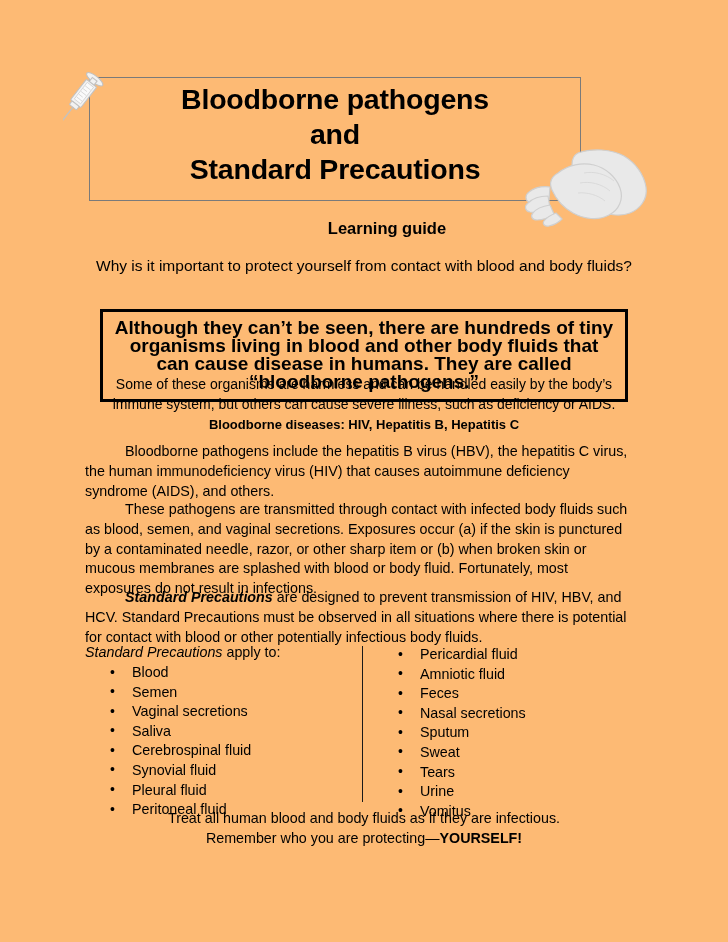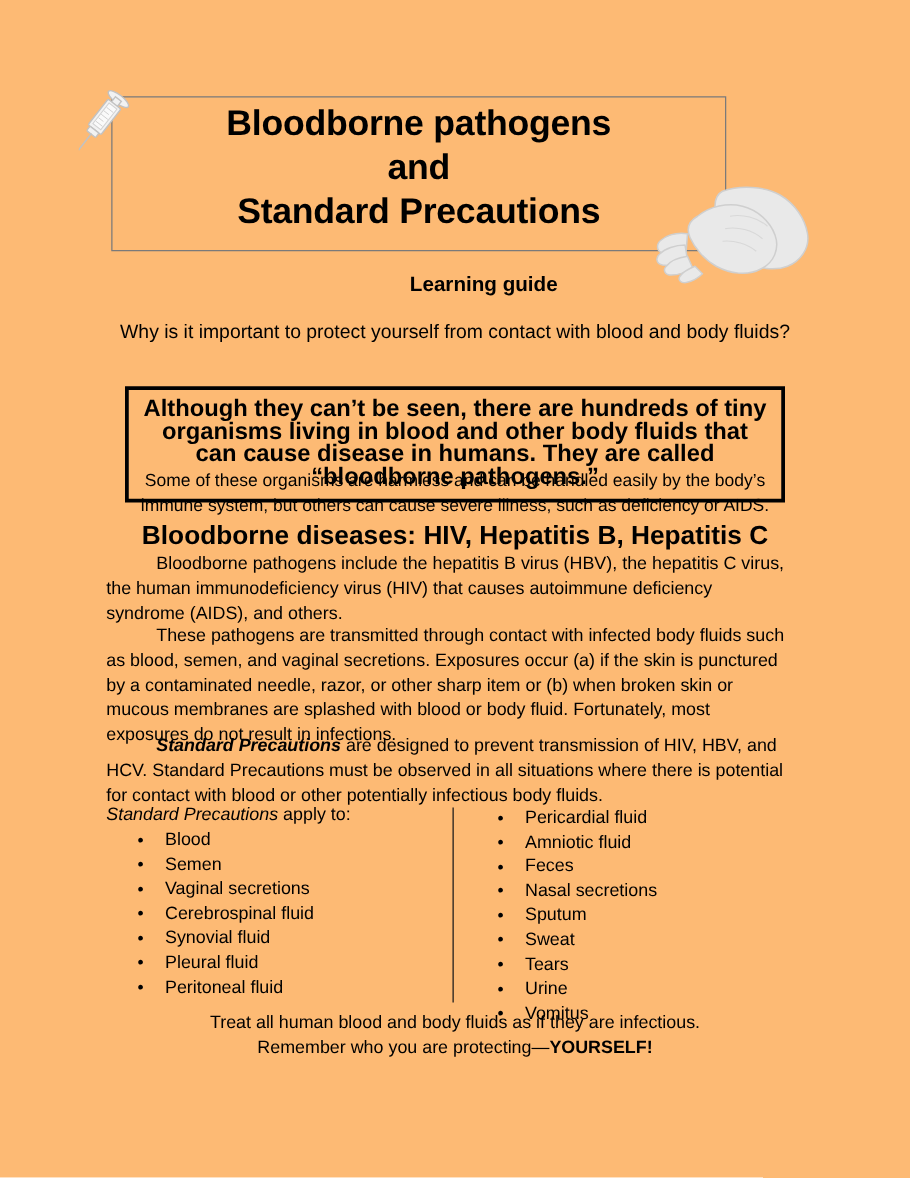--- a/index.html
+++ b/index.html
@@ -110,21 +110,21 @@
     text-align: center;
     font-size: 14px;
     line-height: 19.5px;
   }
   .section-heading {
     position: absolute;
     left: 0;
     top: 417px;
     width: 728px;
     text-align: center;
-    font-size: 21px;
+    font-size: 13px;
     font-weight: bold;
   }
   .body-block {
     position: absolute;
     left: 85px;
     width: 545px;
     font-size: 14.3px;
     line-height: 19.8px;
     text-align: left;
   }
@@ -261,20 +261,21 @@
   </div>
 
   <div class="list-intro"><span>Standard Precautions</span><span class="plain"> apply to:</span></div>
 
   <div class="divider"></div>
 
   <ul class="fluids col-left">
     <li>Blood</li>
     <li>Semen</li>
     <li>Vaginal secretions</li>
+    <li>Saliva</li>
     <li>Cerebrospinal fluid</li>
     <li>Synovial fluid</li>
     <li>Pleural fluid</li>
     <li>Peritoneal fluid</li>
   </ul>
 
   <ul class="fluids col-right">
     <li>Pericardial fluid</li>
     <li>Amniotic fluid</li>
     <li>Feces</li>

